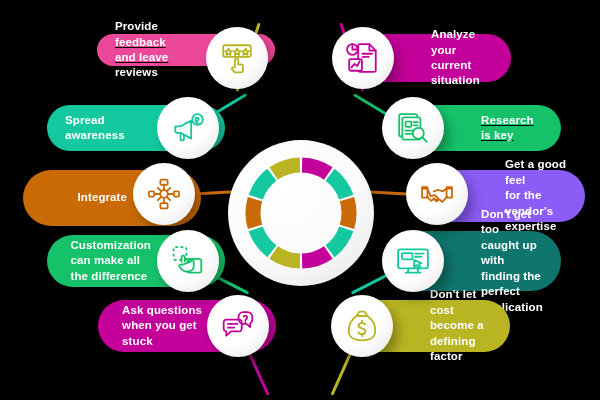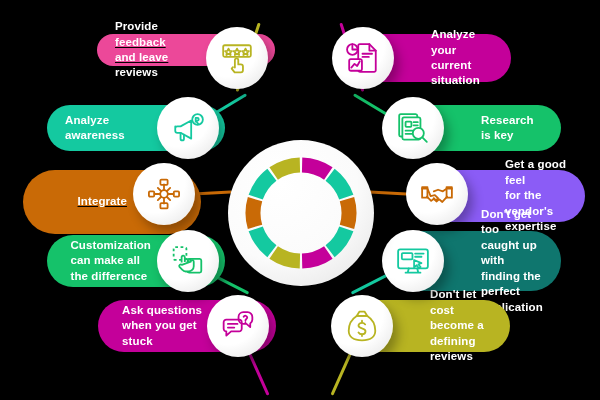--- a/index.html
+++ b/index.html
@@ -81,33 +81,33 @@
           <svg viewBox="0 0 32 32">
             <rect x="3" y="4" width="26" height="11" rx="1.5" fill="none" stroke="#b8b422" stroke-width="1.7" stroke-linecap="round" stroke-linejoin="round"></rect>
             <path d="M8 7.2l1 2 2.2.3-1.6 1.5.4 2.2L8 12.1 6 13.2l.4-2.2L4.8 9.5 7 9.2z" fill="none" stroke="#b8b422" stroke-width="1.7" stroke-linecap="round" stroke-linejoin="round"></path>
             <path d="M16 7.2l1 2 2.2.3-1.6 1.5.4 2.2L16 12.1 14 13.2l.4-2.2-1.6-1.5 2.2-.3z" fill="none" stroke="#b8b422" stroke-width="1.7" stroke-linecap="round" stroke-linejoin="round"></path>
             <path d="M24 7.2l1 2 2.2.3-1.6 1.5.4 2.2L24 12.1 22 13.2l.4-2.2-1.6-1.5 2.2-.3z" fill="none" stroke="#b8b422" stroke-width="1.7" stroke-linecap="round" stroke-linejoin="round"></path>
             <path d="M14 18v7M14 18a1.6 1.6 0 013.2 0v4h2.4a2 2 0 012 2v3.5a2 2 0 01-2 2h-5.8L11 26l1.2-1.4" fill="none" stroke="#b8b422" stroke-width="1.7" stroke-linecap="round" stroke-linejoin="round"></path>
           </svg>
         </span>
       </div>
       <div class="pill left" style="left: 47px; top: 105px; width: 178px; height: 46px; background: rgb(20, 201, 160);">
-        <div class="txt">Analyze awareness</div>
+        <div class="txt">Spread awareness</div>
       </div>
       <div class="bubble" style="left: 157px; top: 97px;">
         <span>
           <svg viewBox="0 0 32 32">
             <path d="M4 14.5v4a2 2 0 002 2h3l10 5.5V9L9 14.5H6a2 2 0 00-2 2z" fill="none" stroke="#14c9a0" stroke-width="1.7" stroke-linecap="round" stroke-linejoin="round"></path>
             <path d="M9 20.5v5.5a1.6 1.6 0 003.2 0v-3.8" fill="none" stroke="#14c9a0" stroke-width="1.7" stroke-linecap="round" stroke-linejoin="round"></path>
             <circle cx="25" cy="8" r="5" fill="none" stroke="#14c9a0" stroke-width="1.7" stroke-linecap="round" stroke-linejoin="round"></circle>
             <path d="M23.2 10V6.4h1.6a1.3 1.3 0 010 2.6h-1.6l2.4 3" fill="none" stroke="#14c9a0" stroke-width="1.7" stroke-linecap="round" stroke-linejoin="round"></path>
           </svg>
         </span>
       </div>
-      <div class="pill left" style="left: 23px; top: 170px; width: 178px; height: 64px; background: rgb(201, 106, 6); text-decoration: underline;">
+      <div class="pill left" style="left: 23px; top: 170px; width: 178px; height: 56px; background: rgb(201, 106, 6);">
         <div class="txt">Integrate</div>
       </div>
       <div class="bubble" style="left: 133px; top: 163px;">
         <span>
           <svg viewBox="0 0 32 32">
             <circle cx="16" cy="16" r="3.6" fill="none" stroke="#c96a06" stroke-width="1.7" stroke-linecap="round" stroke-linejoin="round"></circle>
             <path d="M16 12.4V7M16 19.6V25M12.4 16H7M19.6 16H25" fill="none" stroke="#c96a06" stroke-width="1.7" stroke-linecap="round" stroke-linejoin="round"></path>
             <rect x="12.6" y="2.4" width="6.8" height="5" rx="1" fill="none" stroke="#c96a06" stroke-width="1.7" stroke-linecap="round" stroke-linejoin="round"></rect>
             <rect x="12.6" y="24.6" width="6.8" height="5" rx="1" fill="none" stroke="#c96a06" stroke-width="1.7" stroke-linecap="round" stroke-linejoin="round"></rect>
             <rect x="1.8" y="13.5" width="5" height="5" rx="1" fill="none" stroke="#c96a06" stroke-width="1.7" stroke-linecap="round" stroke-linejoin="round"></rect>
@@ -155,21 +155,21 @@
             <path d="M13 3h9l6 6v18.5a1.5 1.5 0 01-1.5 1.5H13a1.5 1.5 0 01-1.5-1.5V4.5A1.5 1.5 0 0113 3z" fill="none" stroke="#c4009a" stroke-width="1.7" stroke-linecap="round" stroke-linejoin="round"></path>
             <path d="M22 3v6h6" fill="none" stroke="#c4009a" stroke-width="1.7" stroke-linecap="round" stroke-linejoin="round"></path>
             <path d="M15.5 12h9M15.5 15h6" fill="none" stroke="#c4009a" stroke-width="1.7" stroke-linecap="round" stroke-linejoin="round"></path>
             <circle cx="6" cy="8" r="5" fill="none" stroke="#c4009a" stroke-width="1.7" stroke-linecap="round" stroke-linejoin="round"></circle>
             <path d="M6 3v5h5" fill="none" stroke="#c4009a" stroke-width="1.7" stroke-linecap="round" stroke-linejoin="round"></path>
             <rect x="3" y="17" width="12" height="11" rx="1.5" fill="#ffffff" stroke="#c4009a" stroke-width="1.7"></rect>
             <path d="M5 25l3-3.5 2.5 2L13 19" fill="none" stroke="#c4009a" stroke-width="1.7" stroke-linecap="round" stroke-linejoin="round"></path>
           </svg>
         </span>
       </div>
-      <div class="pill right" style="left: 383px; top: 105px; width: 178px; height: 46px; background: rgb(21, 194, 106);">
+      <div class="pill right" style="left: 383px; top: 105px; width: 178px; height: 46px; background: rgb(21, 194, 106); text-decoration: underline;">
         <div class="txt">Research is key</div>
       </div>
       <div class="bubble" style="left: 382px; top: 97px;">
         <span>
           <svg viewBox="0 0 32 32">
             <rect x="3" y="3" width="17" height="21" rx="1.5" fill="none" stroke="#15c26a" stroke-width="1.7" stroke-linecap="round" stroke-linejoin="round"></rect>
             <rect x="6" y="6" width="17" height="21" rx="1.5" fill="#ffffff" stroke="#15c26a" stroke-width="1.7"></rect>
             <rect x="9" y="10" width="5.5" height="5" rx=".8" fill="none" stroke="#15c26a" stroke-width="1.7" stroke-linecap="round" stroke-linejoin="round"></rect>
             <path d="M16.5 10.5h4M16.5 13.5h4M9 18.5h11M9 21.5h7" fill="none" stroke="#15c26a" stroke-width="1.7" stroke-linecap="round" stroke-linejoin="round"></path>
             <circle cx="21" cy="21" r="5.2" fill="#ffffff" stroke="#15c26a" stroke-width="1.7"></circle>
@@ -205,21 +205,21 @@
             <path d="M12 23l-1 4M20 23l1 4M9 27h14" fill="none" stroke="#14c9a0" stroke-width="1.7" stroke-linecap="round" stroke-linejoin="round"></path>
             <rect x="5.5" y="8.5" width="10" height="6" rx="1" fill="none" stroke="#14c9a0" stroke-width="1.7" stroke-linecap="round" stroke-linejoin="round"></rect>
             <path d="M18 9h8M18 12h6" fill="none" stroke="#14c9a0" stroke-width="1.7" stroke-linecap="round" stroke-linejoin="round"></path>
             <path d="M17 15l7 3-3 1 2.2 2.6-1.6 1.3L19.4 20 17 22z" fill="#ffffff" stroke="#14c9a0" stroke-width="1.6" stroke-linejoin="round"></path>
           </svg>
         </span>
       </div>
       <div class="pill right" style="left: 332px; top: 300px; width: 178px; height: 52px; background: rgb(184, 180, 34);">
         <div class="txt">Don't let cost
 become a defining
-reviews</div>
+factor</div>
       </div>
       <div class="bubble" style="left: 331px; top: 295px;">
         <span>
           <svg viewBox="0 0 32 32">
             <path d="M11 6.5h10l-2.5-4h-5z" fill="none" stroke="#b8b422" stroke-width="1.7" stroke-linecap="round" stroke-linejoin="round"></path>
             <path d="M11 6.5C7 9 3.5 14 3.5 20.5 3.5 26 8 29.5 16 29.5s12.5-3.5 12.5-9c0-6.5-3.5-11.5-7.5-14z" fill="none" stroke="#b8b422" stroke-width="1.7" stroke-linecap="round" stroke-linejoin="round"></path>
             <path d="M19 14.5a3.5 3.5 0 00-3-1.5c-2 0-3.3 1.1-3.3 2.6 0 3.4 6.6 1.9 6.6 5.4 0 1.6-1.4 2.8-3.3 2.8a3.8 3.8 0 01-3.3-1.7M16 11v2M16 23.5v2" fill="none" stroke="#b8b422" stroke-width="1.7" stroke-linecap="round" stroke-linejoin="round"></path>
           </svg>
         </span>
       </div>

